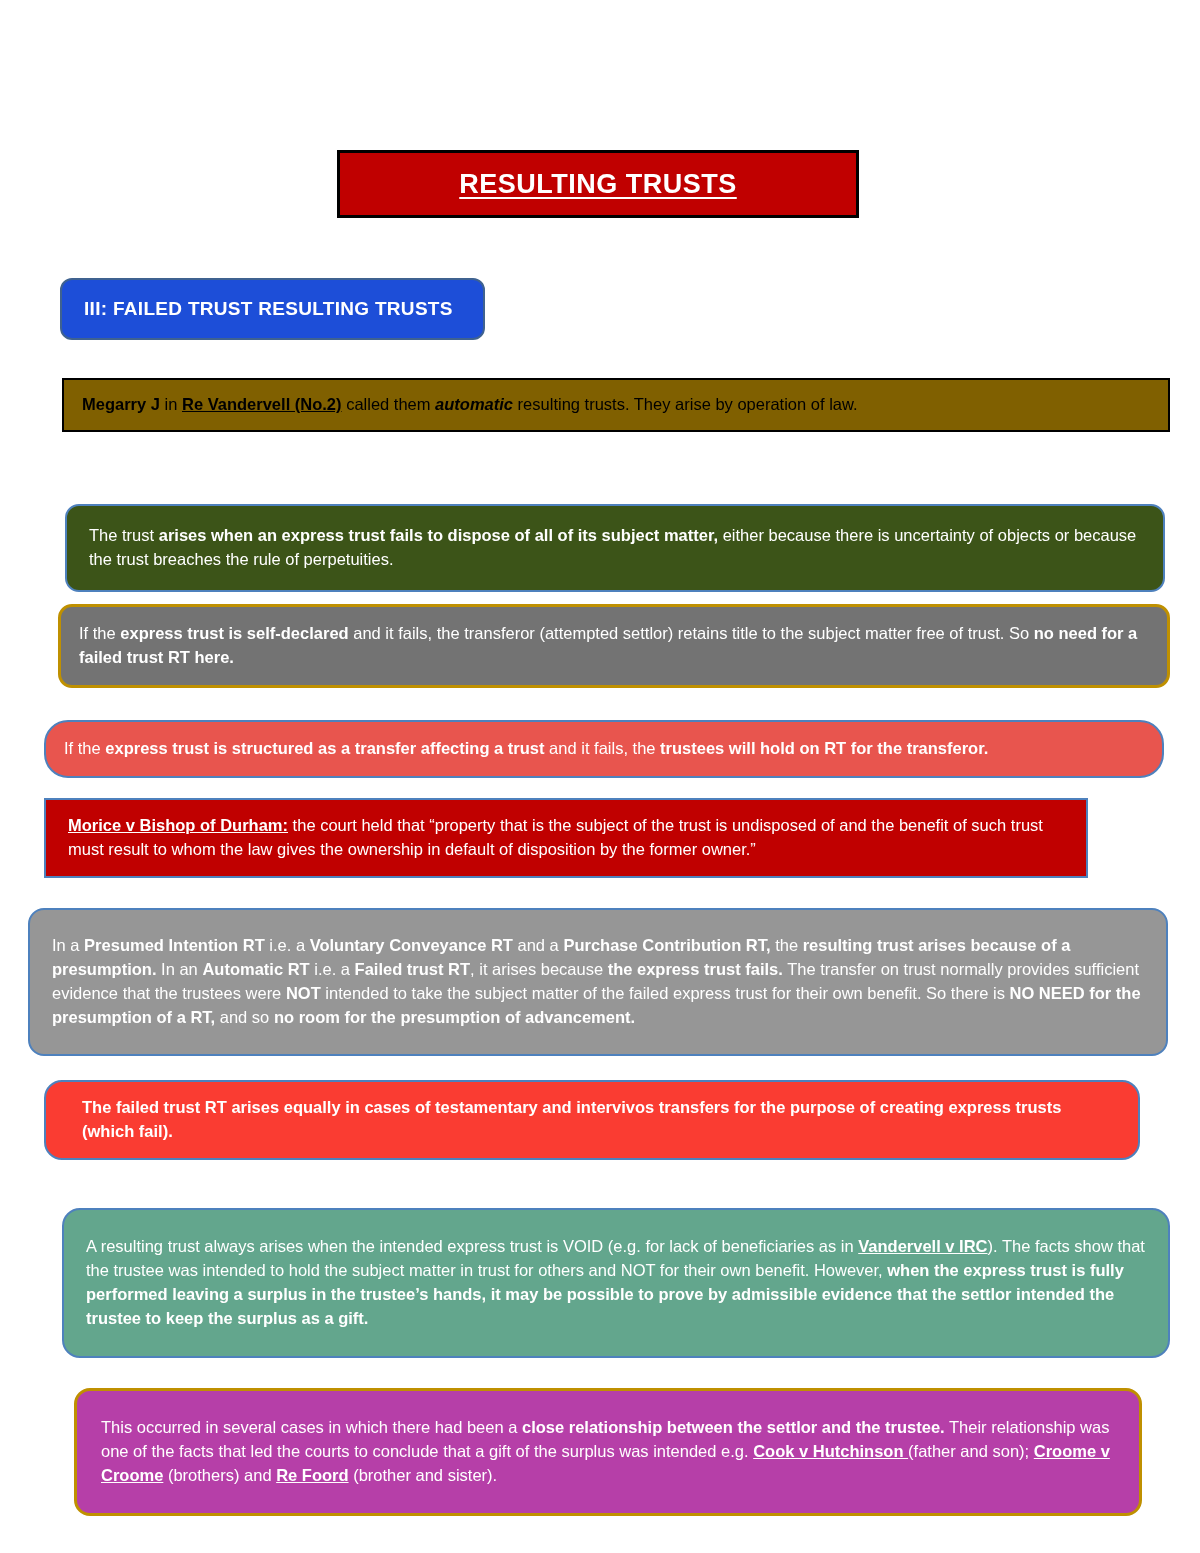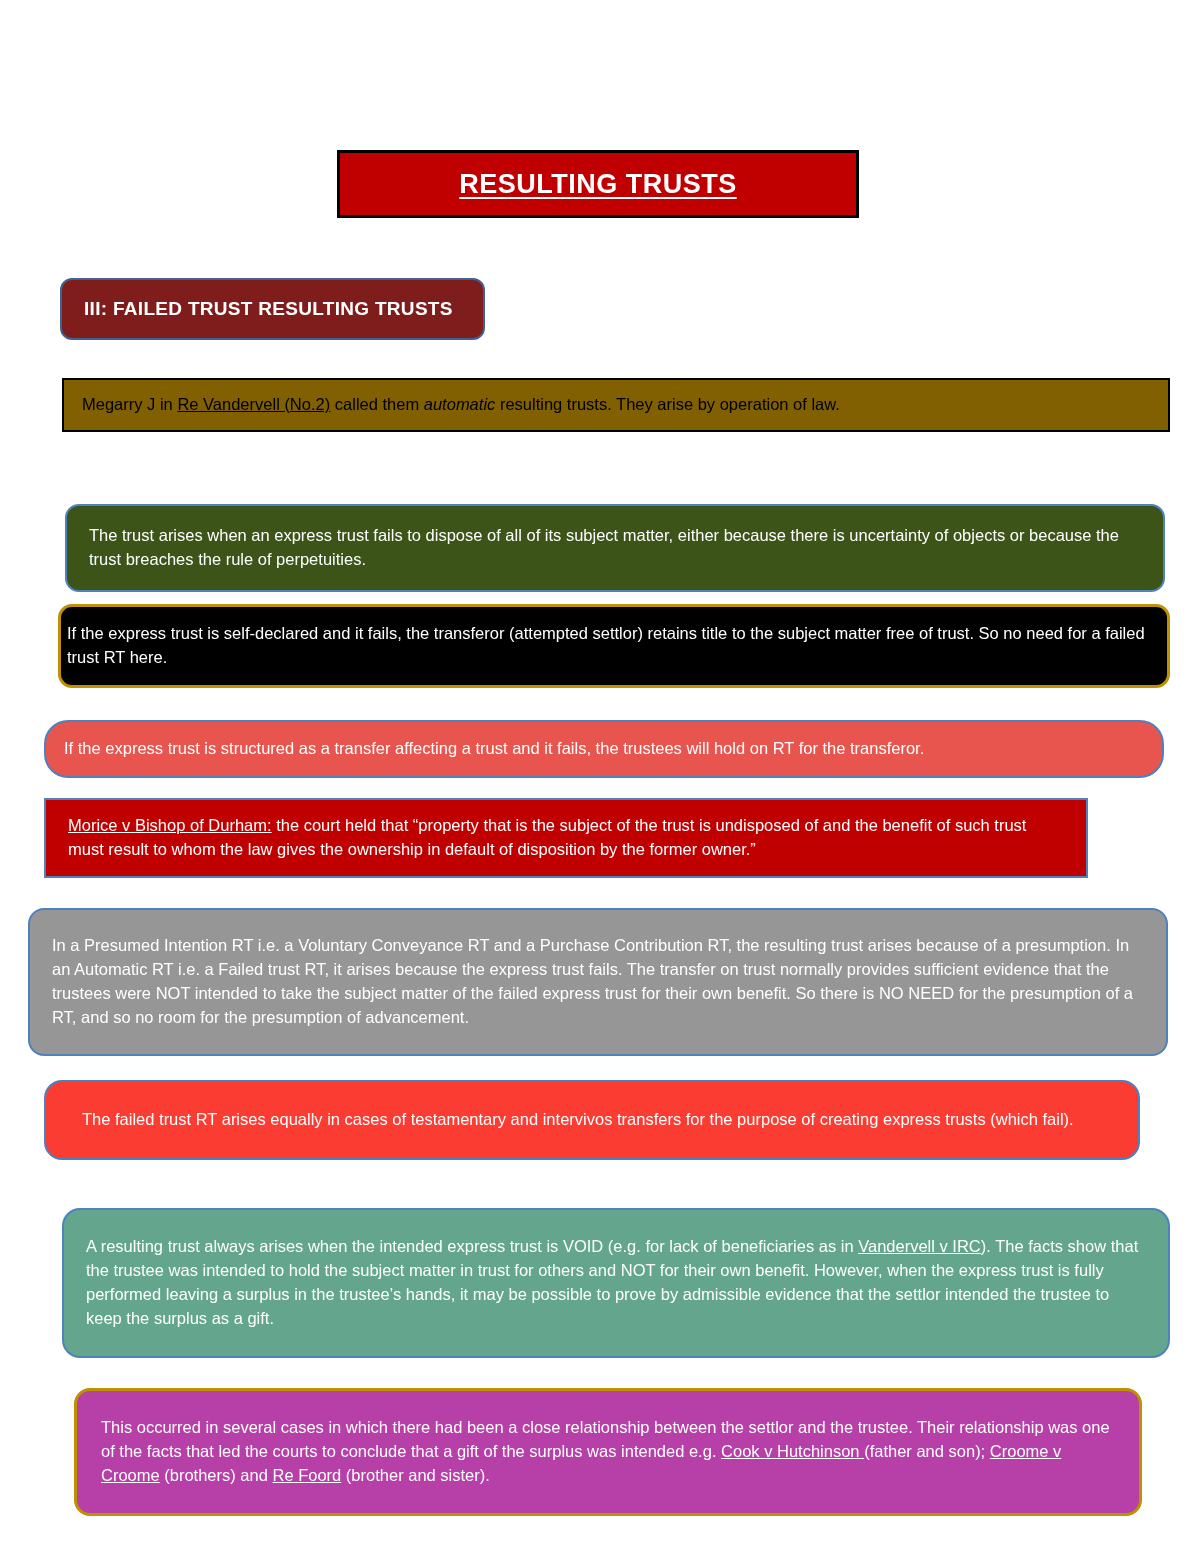--- a/index.html
+++ b/index.html
@@ -46,21 +46,21 @@
     text-underline-offset: 4px;
   }
 
   
   .section-pill {
     position: absolute;
     left: 60px;
     top: 278px;
     width: 425px;
     height: 62px;
-    background: #7f1d1d;
+    background: #1d4ed8;
     border: 2px solid #3F6290;
     border-radius: 12px;
     box-sizing: border-box;
     display: flex;
     align-items: center;
     padding-left: 22px;
     text-align: right;
   }
   .section-pill-text {
     color: #ffffff;
@@ -74,21 +74,21 @@
     position: absolute;
     box-sizing: border-box;
     display: flex;
     align-items: center;
   }
   .box p {
     margin: 0;
     width: 100%;
     line-height: 1.45;
   }
-  .box b { font-weight: normal; }
+  .box b { font-weight: bold; }
   .box u { text-decoration: underline; }
   .box i { font-style: italic; }
 
   
   .box-megarry {
     left: 62px; top: 378px; width: 1108px; height: 54px;
     background: #806000;
     border: 2px solid #000000;
     padding: 0 18px;
     color: #000000;
@@ -103,24 +103,24 @@
     border-radius: 14px;
     padding: 0 22px;
     color: #ffffff;
     font-size: 16.5px;
     margin-top: 30px;
   }
 
   
   .box-purple {
     left: 58px; top: 604px; width: 1112px; height: 84px;
-    background: #000000;
+    background: #737373;
     border: 3px solid #BF9000;
     border-radius: 14px;
-    padding: 0 6px;
+    padding: 0 18px;
     color: #ffffff;
     font-size: 16.5px;
   }
 
   
   .box-salmon {
     left: 44px; top: 720px; width: 1120px; height: 58px;
     background: #E8554E;
     border: 2px solid #4E81BD;
     border-radius: 24px;

